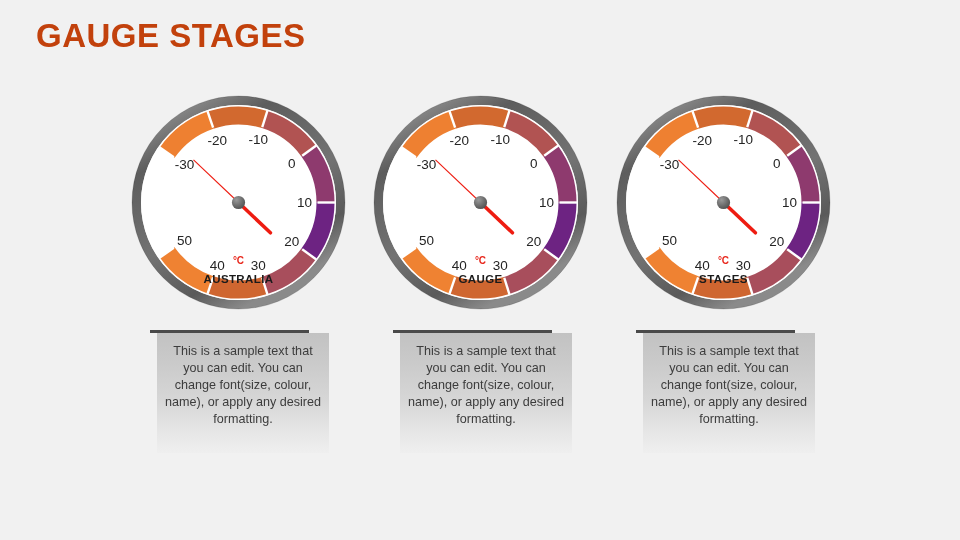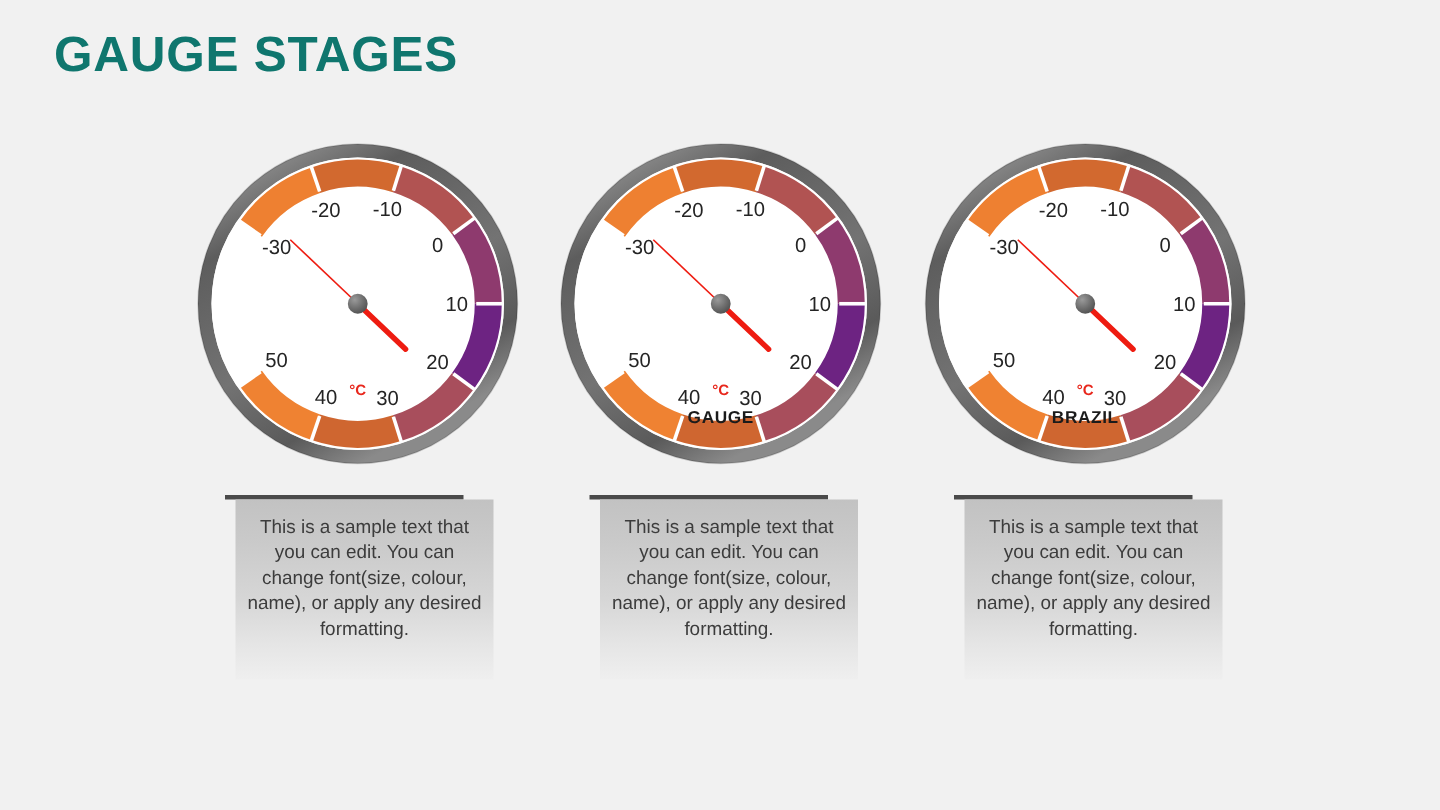--- a/index.html
+++ b/index.html
@@ -9,21 +9,21 @@
     font-family:"Liberation Sans", sans-serif;
     overflow:hidden;
     position:relative;
   }
   #page-title{
     position:absolute;
     left:36px; top:17px;
     font-size:33px;
     font-weight:bold;
     letter-spacing:0.5px;
-    color:#0f766e;
+    color:#c2410c;
   }
   .gauges-row{
     position:absolute;
     left:0; top:95px;
     width:960px; height:215px;
   }
   .gauge-block{ position:absolute; top:0; width:215px; height:215px; }
   .gauge-block.g0{ left:131px; }
   .gauge-block.g1{ left:373px; }
   .gauge-block.g2{ left:616px; }
@@ -135,20 +135,21 @@
         <text x="173.5" y="112.09999999999998" text-anchor="middle" font-family="&quot;Liberation Sans&quot;, sans-serif" font-size="13.5" fill="#242424">10</text>
         <text x="160.72534388165388" y="151.12643679199638" text-anchor="middle" font-family="&quot;Liberation Sans&quot;, sans-serif" font-size="13.5" fill="#242424">20</text>
         <text x="127.34658276728203" y="175.04531874938297" text-anchor="middle" font-family="&quot;Liberation Sans&quot;, sans-serif" font-size="13.5" fill="#242424">30</text>
         <text x="86.28499528999134" y="174.59738854667697" text-anchor="middle" font-family="&quot;Liberation Sans&quot;, sans-serif" font-size="13.5" fill="#242424">40</text>
         <text x="53.43596507692659" y="149.95604479916912" text-anchor="middle" font-family="&quot;Liberation Sans&quot;, sans-serif" font-size="13.5" fill="#242424">50</text>
         <line x1="62.52678899723818" y1="64.82201630698724" x2="107.5" y2="107.5" stroke="#ee1c11" stroke-width="1.1"></line>
         <line x1="107.5" y1="107.5" x2="139.41647232454065" y2="137.7876013305252" stroke="#ee1c11" stroke-width="3.6" stroke-linecap="round"></line>
         <circle cx="107.5" cy="107.5" r="6.6" fill="url(#hub0)"></circle>
       </svg>
     <div class="gauge-unit">°C</div>
+    <div class="gauge-name">AUSTRALIA</div>
   </div>
   <div class="gauge-block g1">
     <svg class="gauge-svg" viewBox="0 0 215 215">
         <defs>
           <linearGradient id="bez1" x1="0" y1="0" x2="0.55" y2="1">
             <stop offset="0" stop-color="#cfcfcf"></stop>
             <stop offset="0.10" stop-color="#8e8e8e"></stop>
             <stop offset="0.28" stop-color="#5d5d5d"></stop>
             <stop offset="0.62" stop-color="#737373"></stop>
             <stop offset="0.85" stop-color="#5a5a5a"></stop>
@@ -256,21 +257,21 @@
         <text x="173.5" y="112.09999999999998" text-anchor="middle" font-family="&quot;Liberation Sans&quot;, sans-serif" font-size="13.5" fill="#242424">10</text>
         <text x="160.72534388165388" y="151.12643679199638" text-anchor="middle" font-family="&quot;Liberation Sans&quot;, sans-serif" font-size="13.5" fill="#242424">20</text>
         <text x="127.34658276728203" y="175.04531874938297" text-anchor="middle" font-family="&quot;Liberation Sans&quot;, sans-serif" font-size="13.5" fill="#242424">30</text>
         <text x="86.28499528999134" y="174.59738854667697" text-anchor="middle" font-family="&quot;Liberation Sans&quot;, sans-serif" font-size="13.5" fill="#242424">40</text>
         <text x="53.43596507692659" y="149.95604479916912" text-anchor="middle" font-family="&quot;Liberation Sans&quot;, sans-serif" font-size="13.5" fill="#242424">50</text>
         <line x1="62.52678899723818" y1="64.82201630698724" x2="107.5" y2="107.5" stroke="#ee1c11" stroke-width="1.1"></line>
         <line x1="107.5" y1="107.5" x2="139.41647232454065" y2="137.7876013305252" stroke="#ee1c11" stroke-width="3.6" stroke-linecap="round"></line>
         <circle cx="107.5" cy="107.5" r="6.6" fill="url(#hub2)"></circle>
       </svg>
     <div class="gauge-unit">°C</div>
-    <div class="gauge-name">BRAZIL</div>
+    <div class="gauge-name">STAGES</div>
   </div>
 </div>
 
 <div class="notes-row">
   <div class="note n0">
     <div class="note-rule"></div>
     <div class="note-box">This is a sample text that you can edit. You can change font(size, colour, name), or apply any desired formatting.</div>
   </div>
   <div class="note n1">
     <div class="note-rule"></div>

